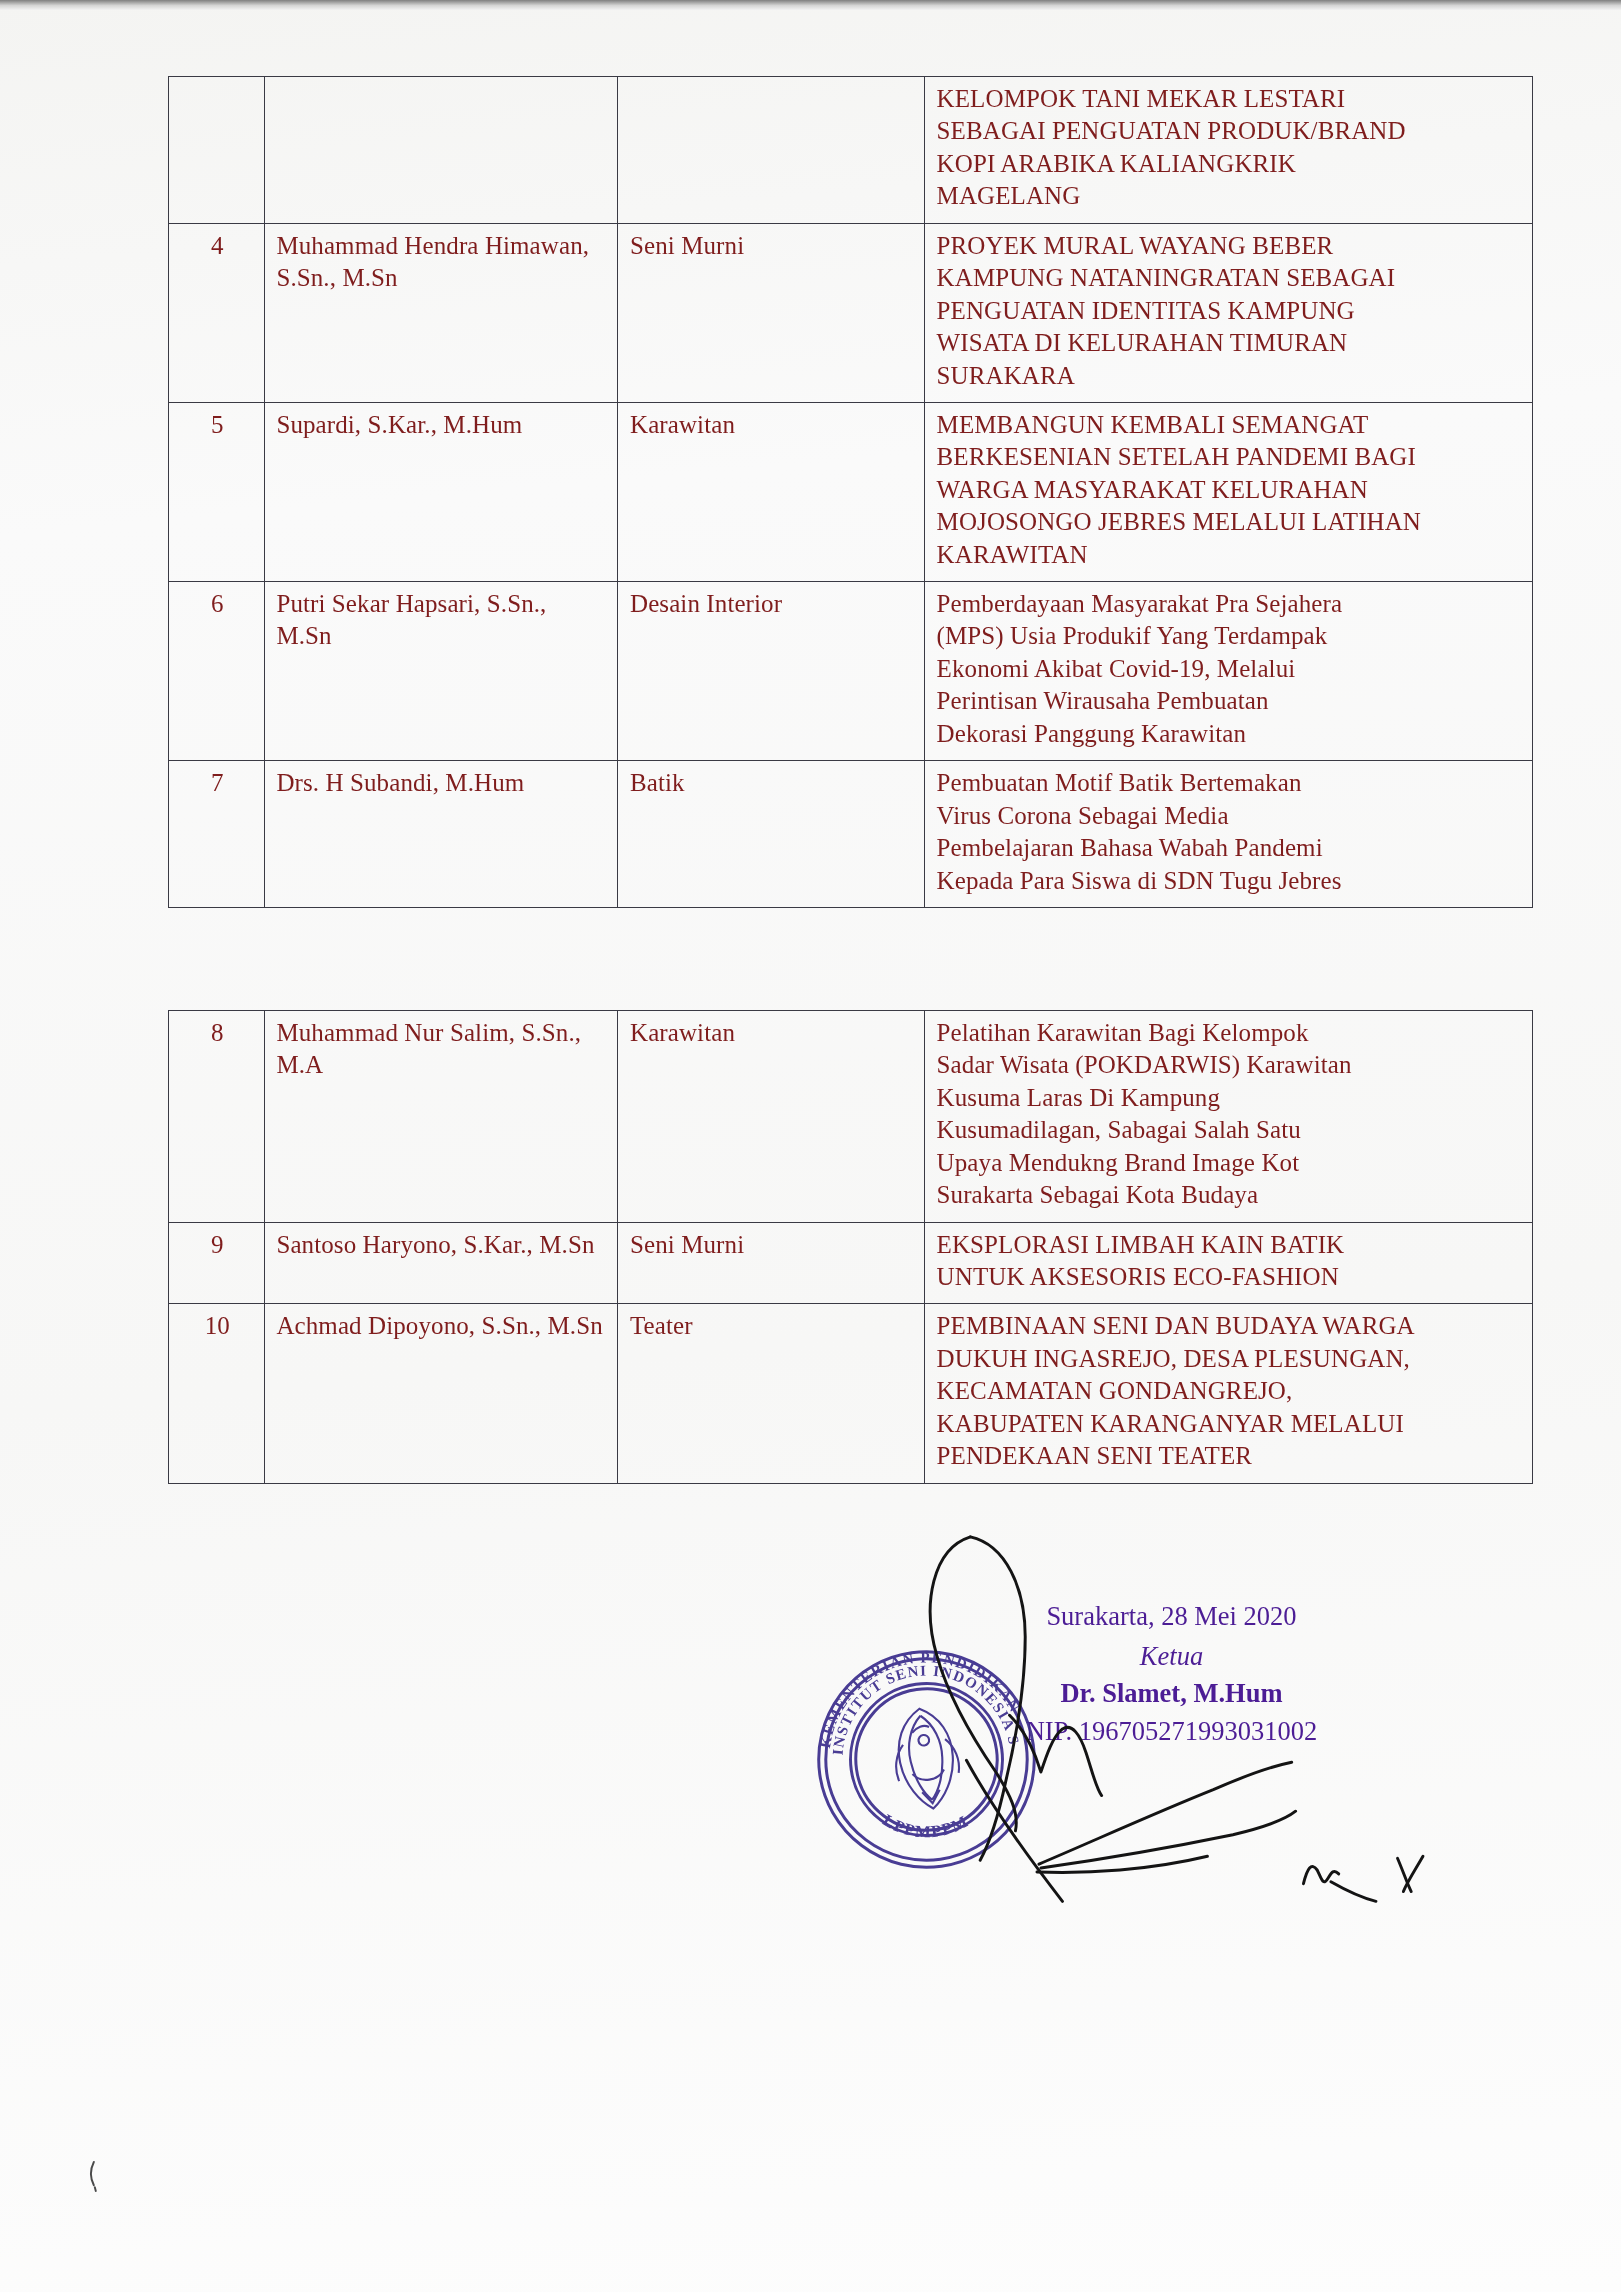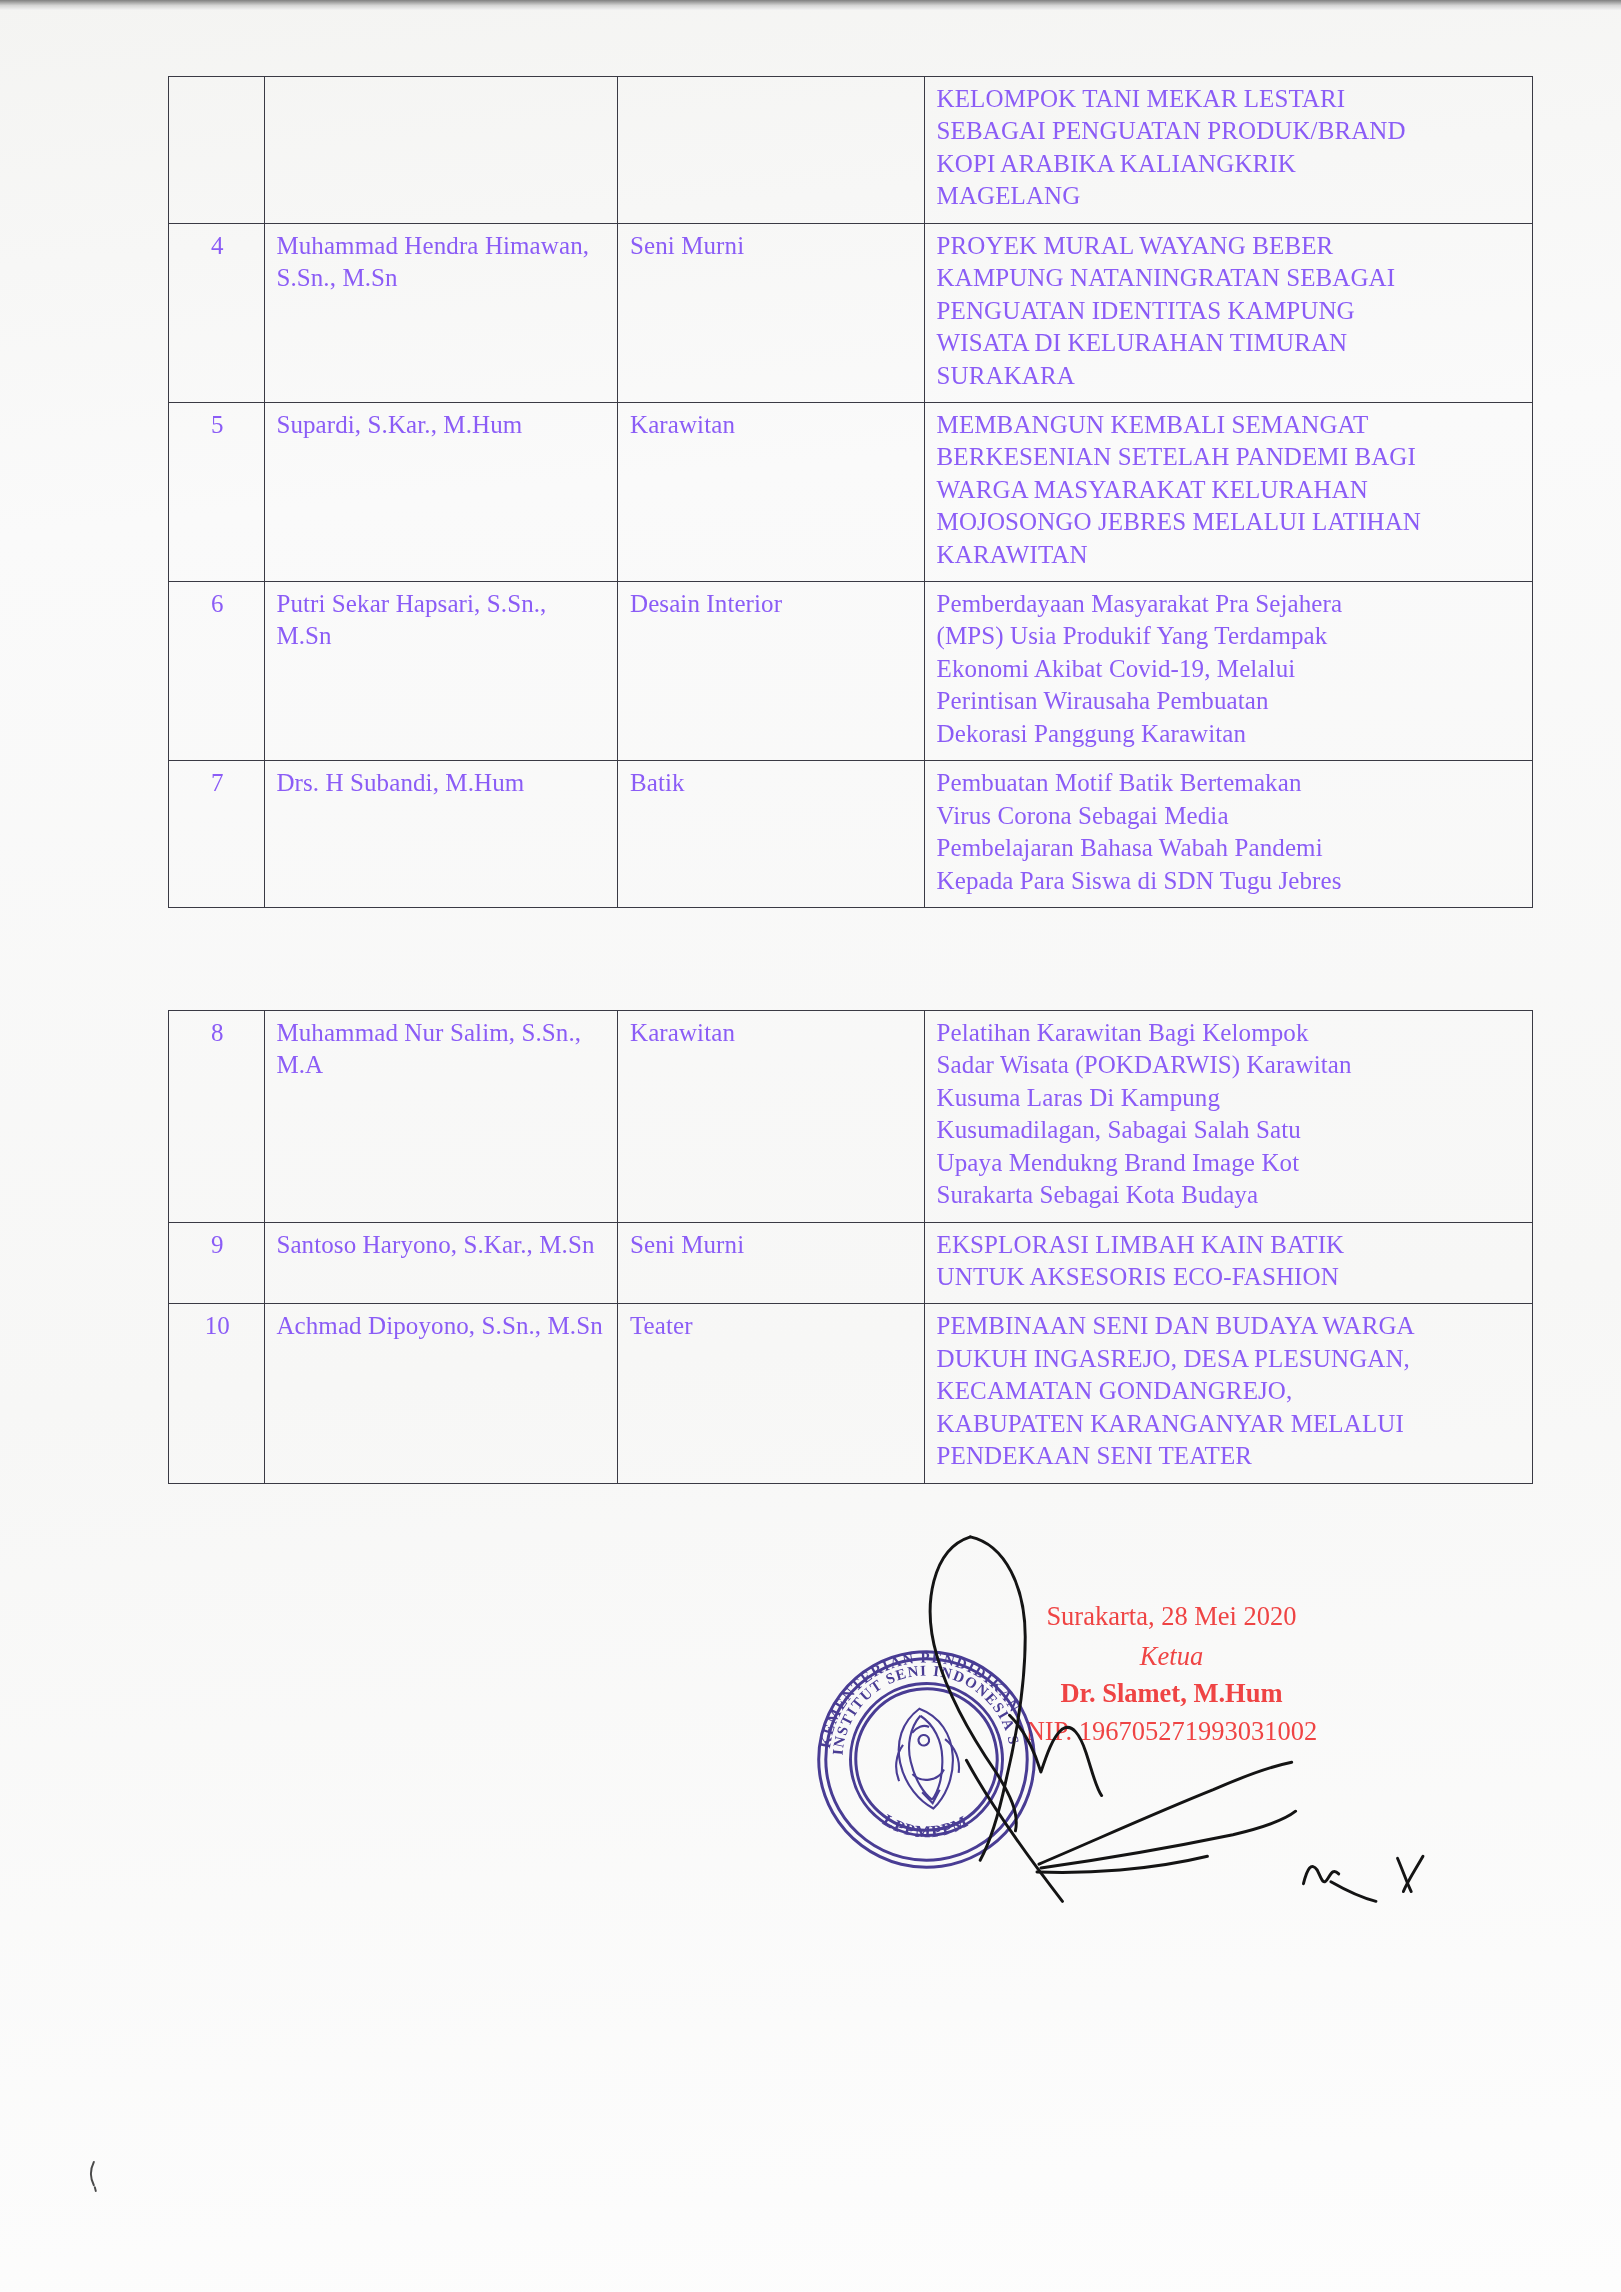--- a/index.html
+++ b/index.html
@@ -36,21 +36,21 @@
     position: absolute;
     left: 0; top: 0;
     width: 1621px;
     height: 2293px;
   }
 
   table.doc-table {
     border-collapse: collapse;
     table-layout: fixed;
     position: absolute;
-    color: #8b5cf6;
+    color: #7f1d1d;
   }
   table.doc-table td {
     border: 1.6px solid #3a3a44;
     vertical-align: top;
     padding: 5.9px 9.8px 9.8px 11.8px;
     font-size: 25px;
     line-height: 1.30;
     letter-spacing: 0.1px;
   }
   td.c-no {
@@ -76,21 +76,21 @@
 
   .cell-line { display: block; }
 
   
   .sign-block {
     position: absolute;
     left: 941px;
     top: 1598px;
     width: 461px;
     text-align: center;
-    color: #ef4444;
+    color: #4c1d95;
     font-size: 26.5px;
     line-height: 1.42;
   }
   .sign-place { white-space: nowrap; }
   .sign-role { margin-top: 2px; font-style: italic; }
   .sign-name {
     font-weight: bold;
     white-space: nowrap;
   }
   .sign-nip {

